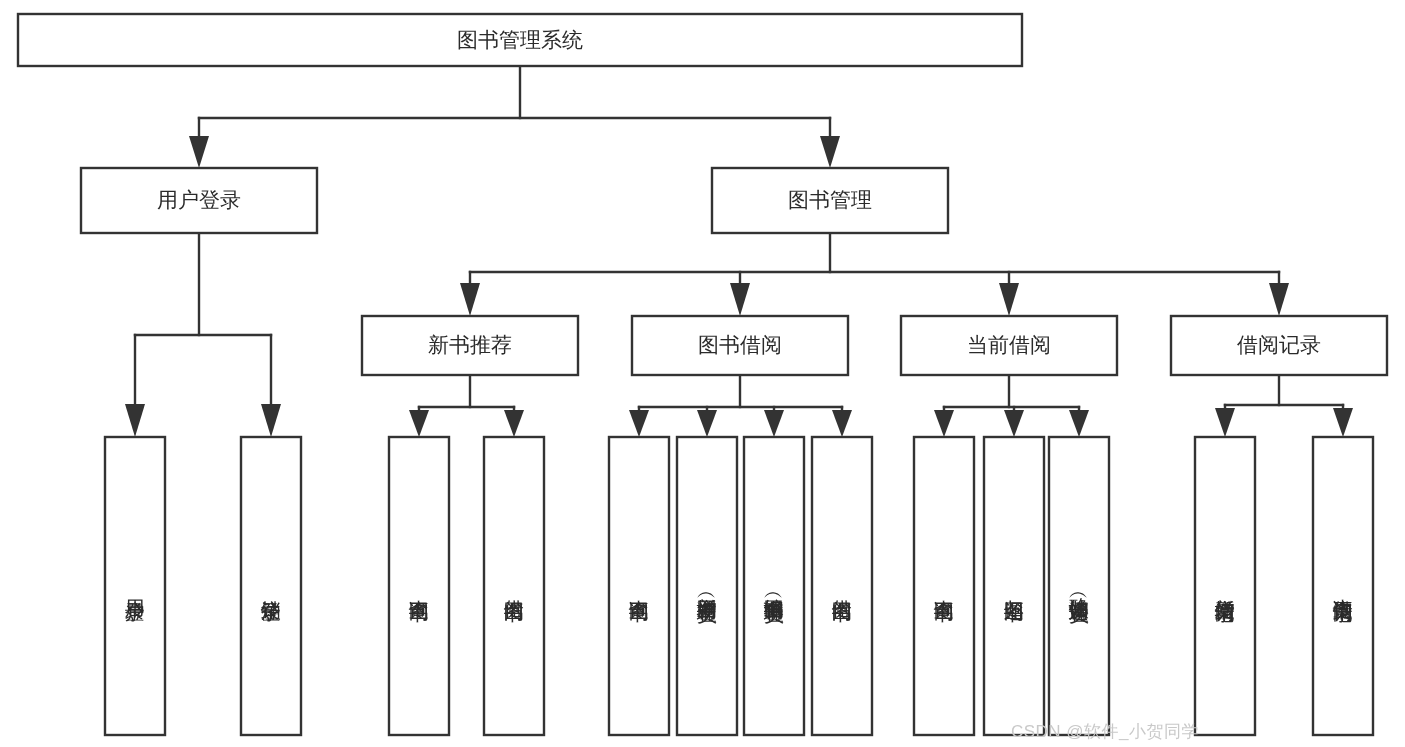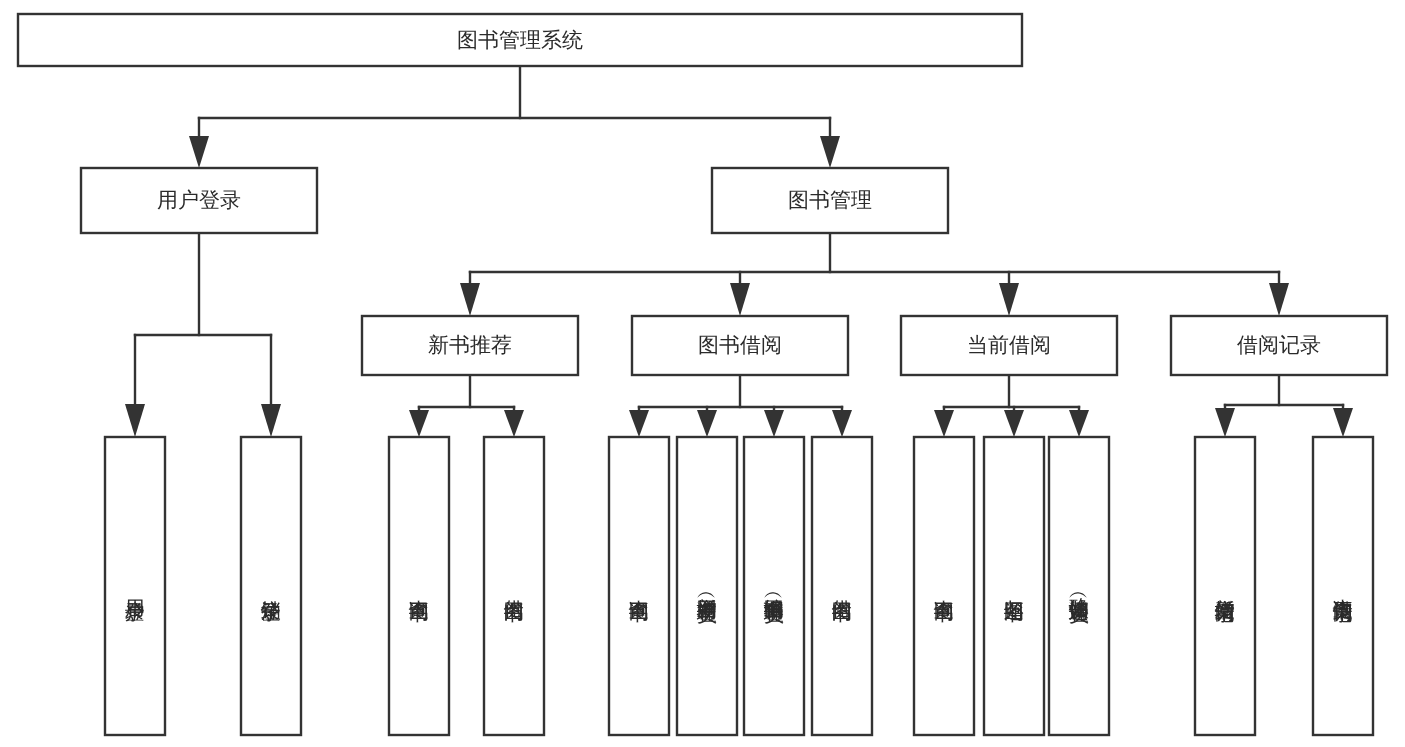--- a/index.html
+++ b/index.html
@@ -221,14 +221,15 @@
   <div class="node-label-v" style="left:744px; top:437px; width:60px; height:298px;">编辑图书（管理员）</div>
   <div class="node-label-v" style="left:812px; top:437px; width:60px; height:298px;">借阅图书</div>
 
   <div class="node-label-v" style="left:914px; top:437px; width:60px; height:298px;">查询图书</div>
   <div class="node-label-v" style="left:984px; top:437px; width:60px; height:298px;">归还图书</div>
   <div class="node-label-v" style="left:1049px; top:437px; width:60px; height:298px;">确认归还（管理员）</div>
 
   <div class="node-label-v" style="left:1195px; top:437px; width:60px; height:298px;">新增借阅记录</div>
   <div class="node-label-v" style="left:1313px; top:437px; width:60px; height:298px;">查询借阅记录</div>
 
+  <div class="watermark">CSDN @软件_小贺同学</div>
 
 </div>
 
 </body></html>

